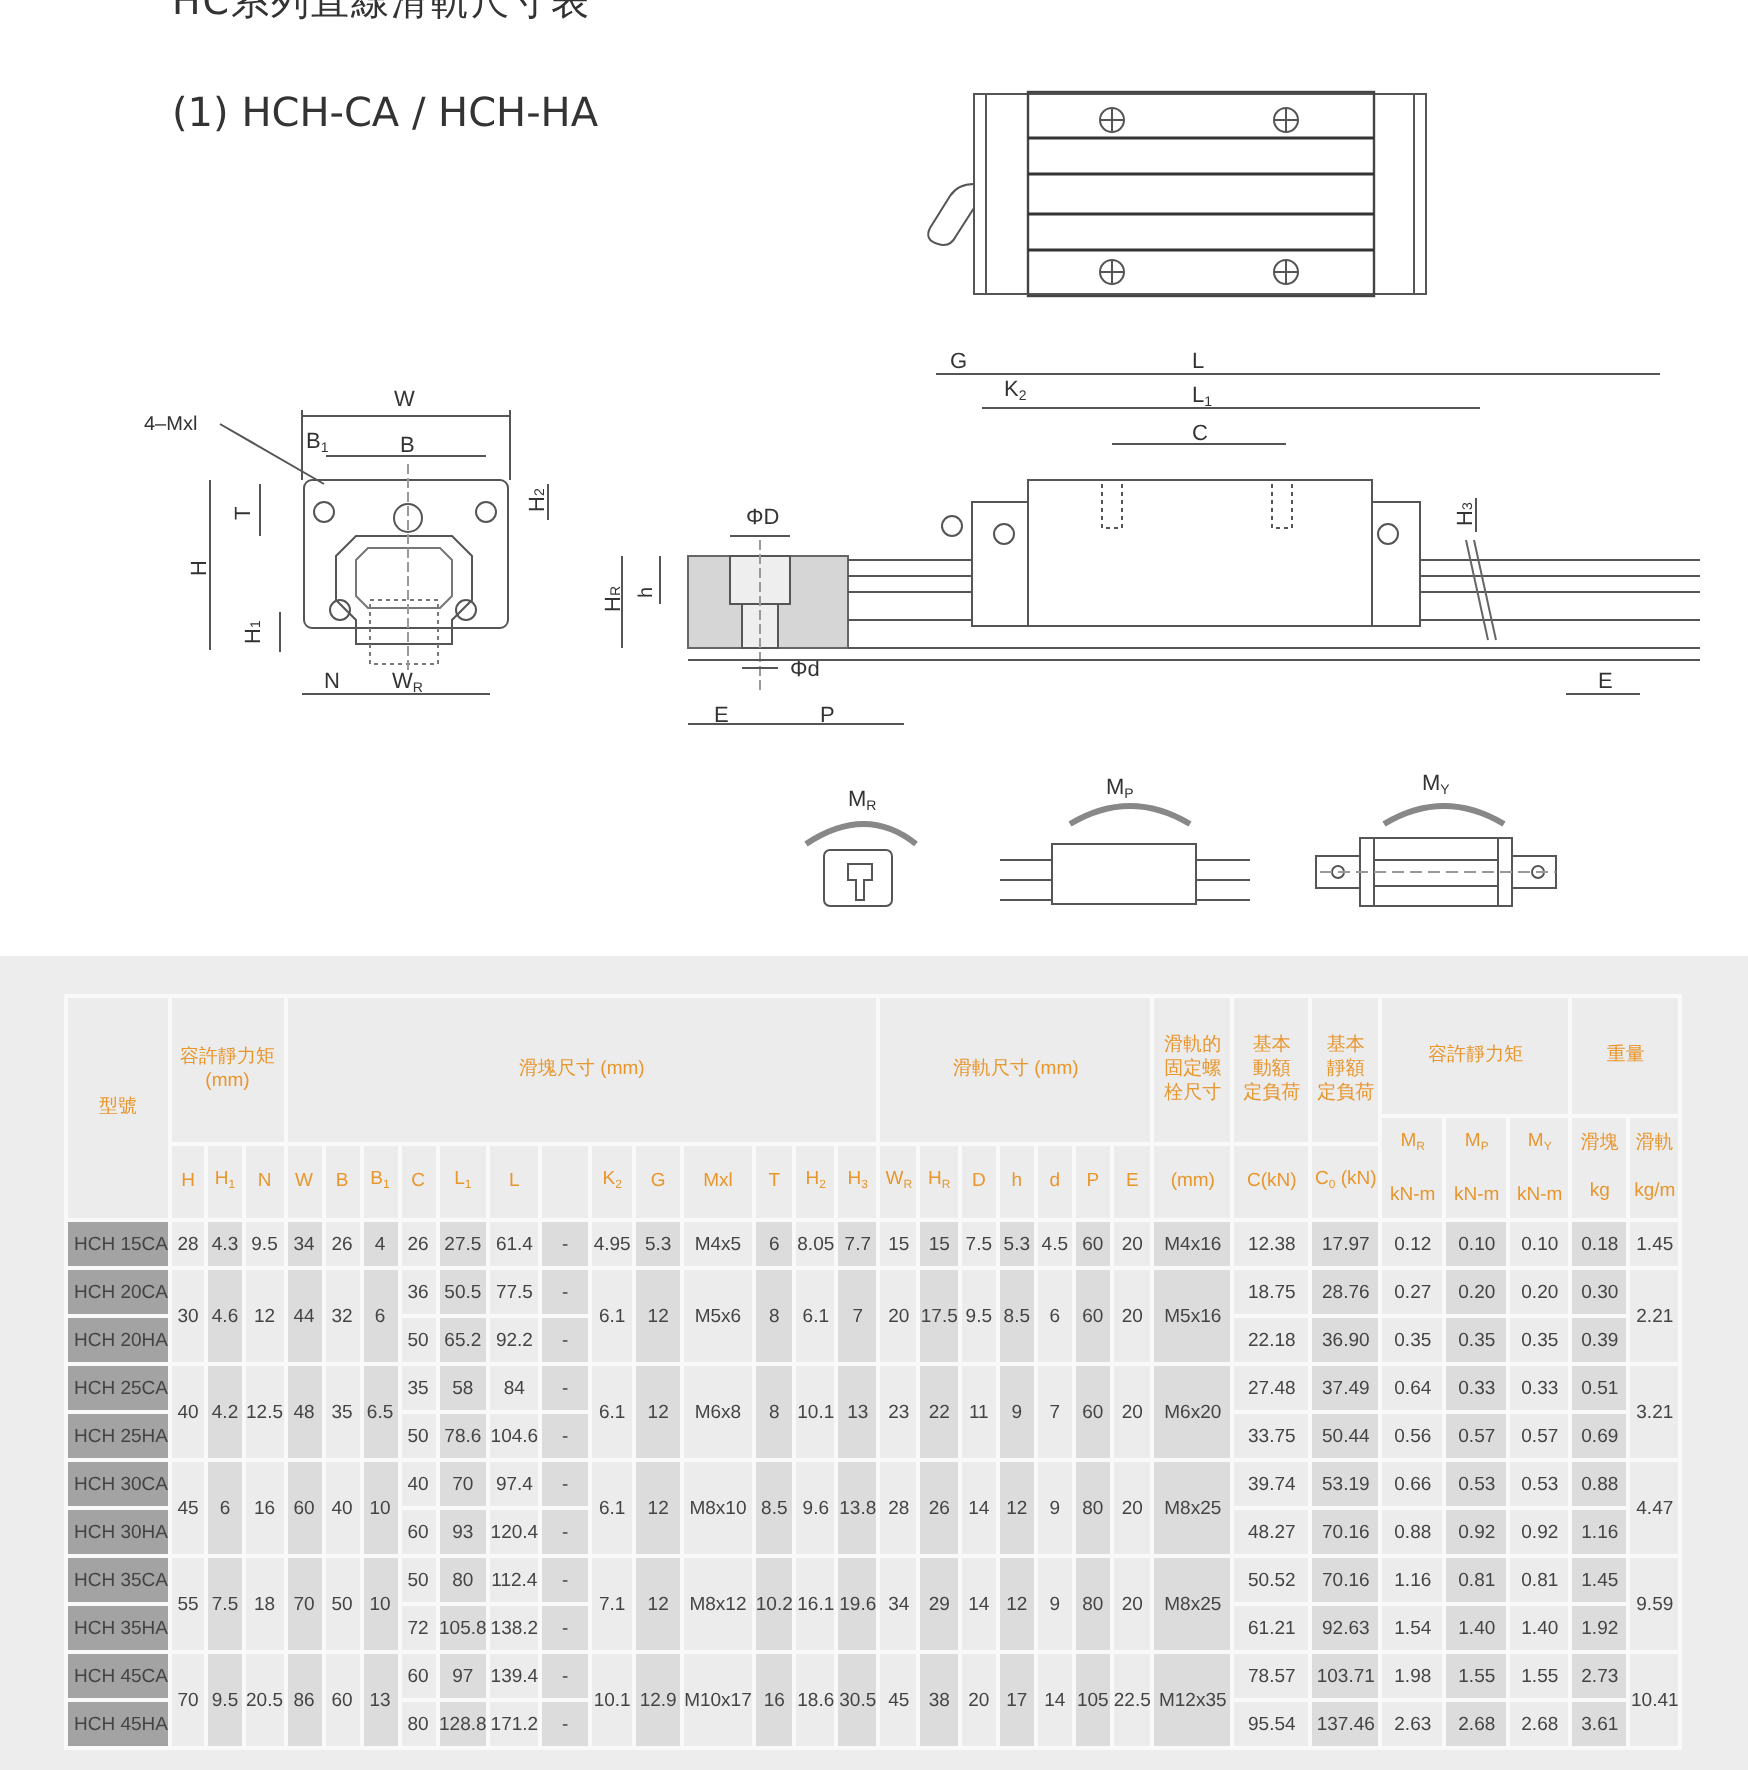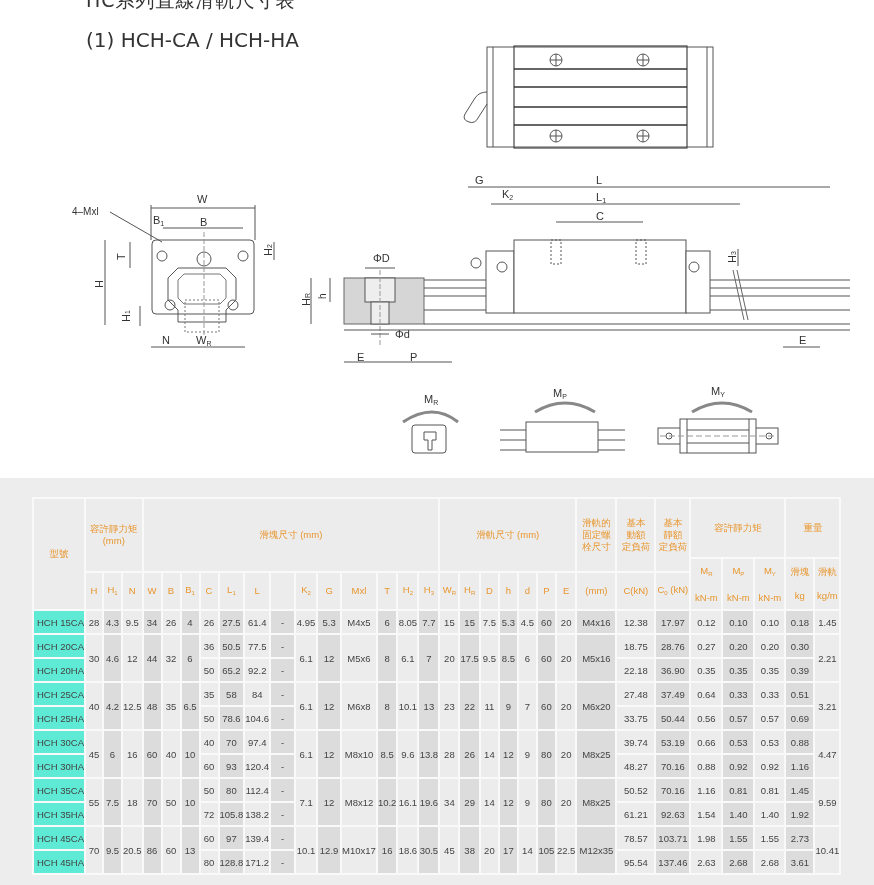--- a/index.html
+++ b/index.html
@@ -1,29 +1,29 @@
 <!DOCTYPE html>
 <html><head>
 <meta charset="utf-8">
 <style>
   html,body{margin:0;padding:0;}
   body{width:874px;height:885px;overflow:hidden;background:#ffffff;font-family:"Liberation Sans",sans-serif;position:relative;}
   .title{position:absolute;left:86px;font-family:"DejaVu Sans",sans-serif;color:#333;}
   .title.t1{top:-12px;font-size:19px;letter-spacing:1px;}
-  .title.t2{top:28px;font-size:20px;}
+  .title.t2{top:44px;font-size:20px;}
   .drawing{position:absolute;left:0;top:0;}
   .table-bg{position:absolute;left:0;top:478px;width:874px;height:407px;background:#ededed;}
   table.spec{position:absolute;left:32px;top:497px;border-collapse:collapse;table-layout:fixed;font-size:9.5px;color:#444;}
   table.spec td,table.spec th{padding:0;text-align:center;vertical-align:middle;border:2px solid #f9f9f9;font-weight:normal;white-space:nowrap;overflow:hidden;}
   table.spec th{color:#e8962e;font-size:9.5px;line-height:12px;}
   table.spec th.sub{height:36px;}
   table.spec td{height:22px;}
   table.spec td.shade{background:#dcdcdc;}
   table.spec td.light{background:#ececec;}
-  table.spec td.model{background:#5eead4;text-align:right;padding-left:3px;}
+  table.spec td.model{background:#a3a3a3;text-align:right;padding-left:3px;}
   sub{font-size:6px;vertical-align:-2px;}
   .hdr{background:#ececec;}
 </style>
 </head>
 <body>
 
 <div class="title t1">HC系列直線滑軌尺寸表</div>
 <div class="title t2">(1) HCH-CA / HCH-HA</div>
 
 <svg class="drawing" width="874" height="470" viewBox="0 0 874 470" xmlns="http://www.w3.org/2000/svg" font-family="Liberation Sans, sans-serif" fill="none" stroke="#555" stroke-width="1">

